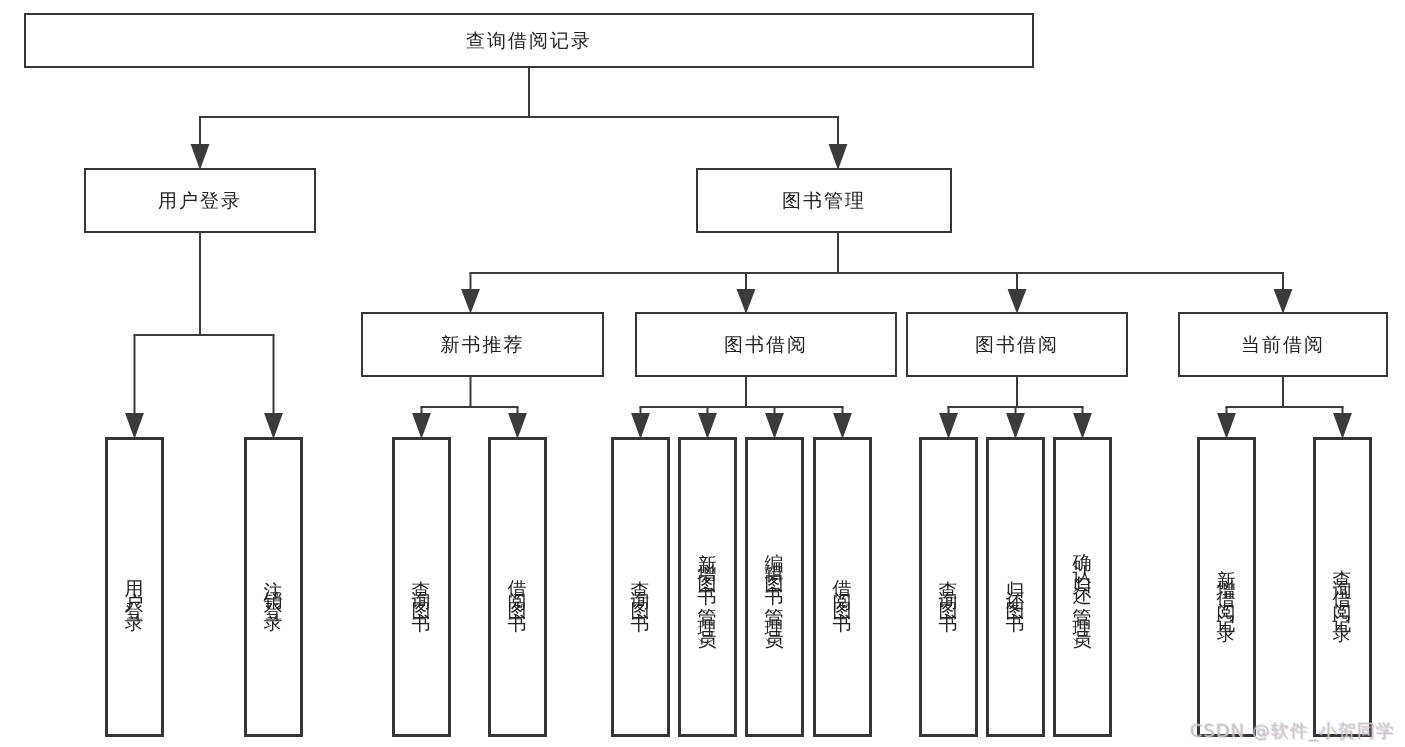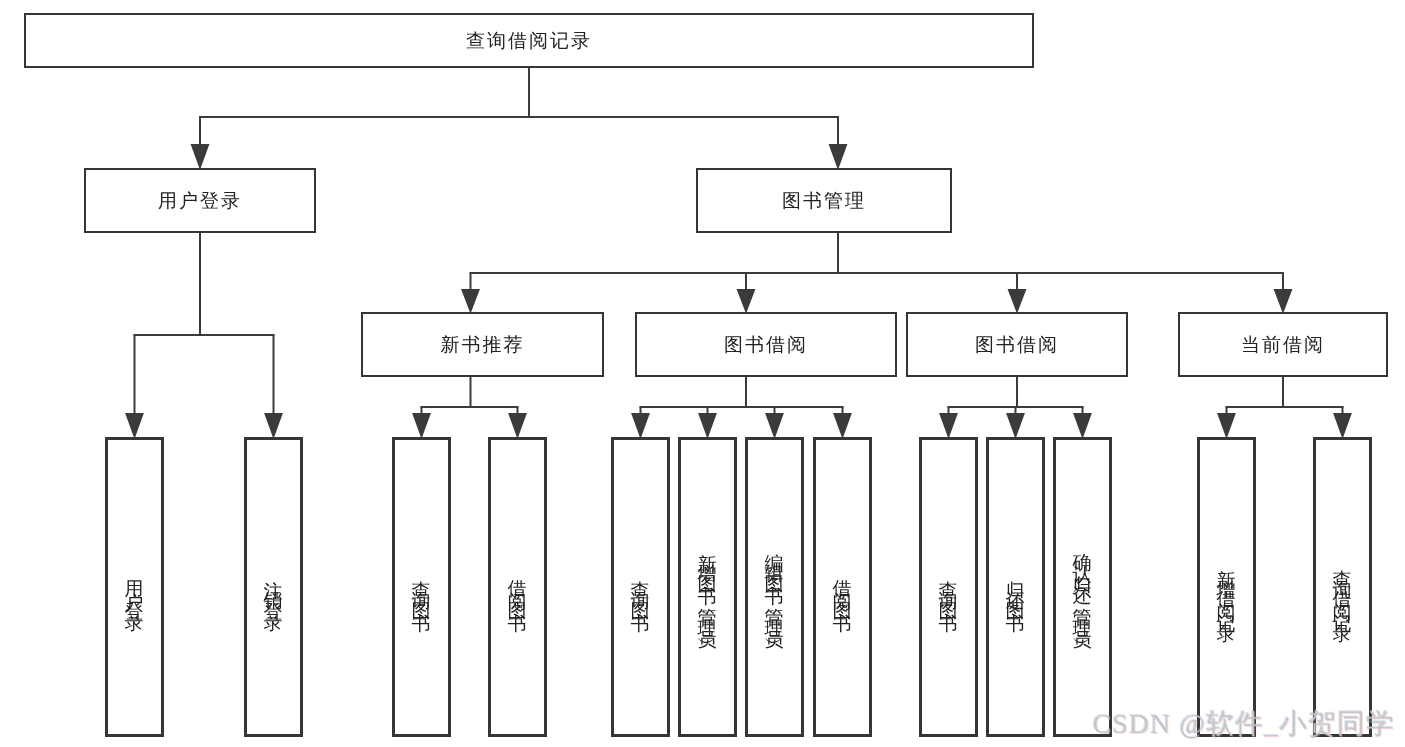--- a/index.html
+++ b/index.html
@@ -6,23 +6,23 @@
   body{width:1405px;height:747px;position:relative;overflow:hidden;
        font-family:"DejaVu Sans","Liberation Sans",sans-serif;}
   .canvas{position:absolute;left:0;top:0;width:1405px;height:747px;background:#ffffff;}
   svg.connectors{position:absolute;left:0;top:0;width:1405px;height:747px;}
   .node{position:absolute;box-sizing:border-box;background:#ffffff;
         border:2px solid #363636;display:flex;align-items:center;justify-content:center;
         color:#222222;font-size:19px;letter-spacing:2px;white-space:nowrap;}
   .leaf{border-width:3px;}
   .leaf .v{writing-mode:vertical-rl;text-orientation:mixed;line-height:1;
            letter-spacing:11px;font-size:19px;color:#222222;}
-  .watermark{position:absolute;right:10px;bottom:4px;font-size:28px;letter-spacing:1px;
+  .watermark{position:absolute;right:10px;bottom:4px;font-size:18px;letter-spacing:1px;
              color:rgba(197,197,197,0.95);white-space:nowrap;
-             text-shadow:1px 1px 0 rgba(235,160,160,0.35),-1px -1px 0 rgba(150,185,235,0.35);font-family:Liberation Serif, serif;}
+             text-shadow:1px 1px 0 rgba(235,160,160,0.35),-1px -1px 0 rgba(150,185,235,0.35);}
 </style>
 </head>
 <body>
 
 <div class="canvas">
 
   <svg class="connectors" viewBox="0 0 1405 747" xmlns="http://www.w3.org/2000/svg">
     <g stroke="#3b3b3b" stroke-width="2" fill="#3b3b3b">
 
       <g>

